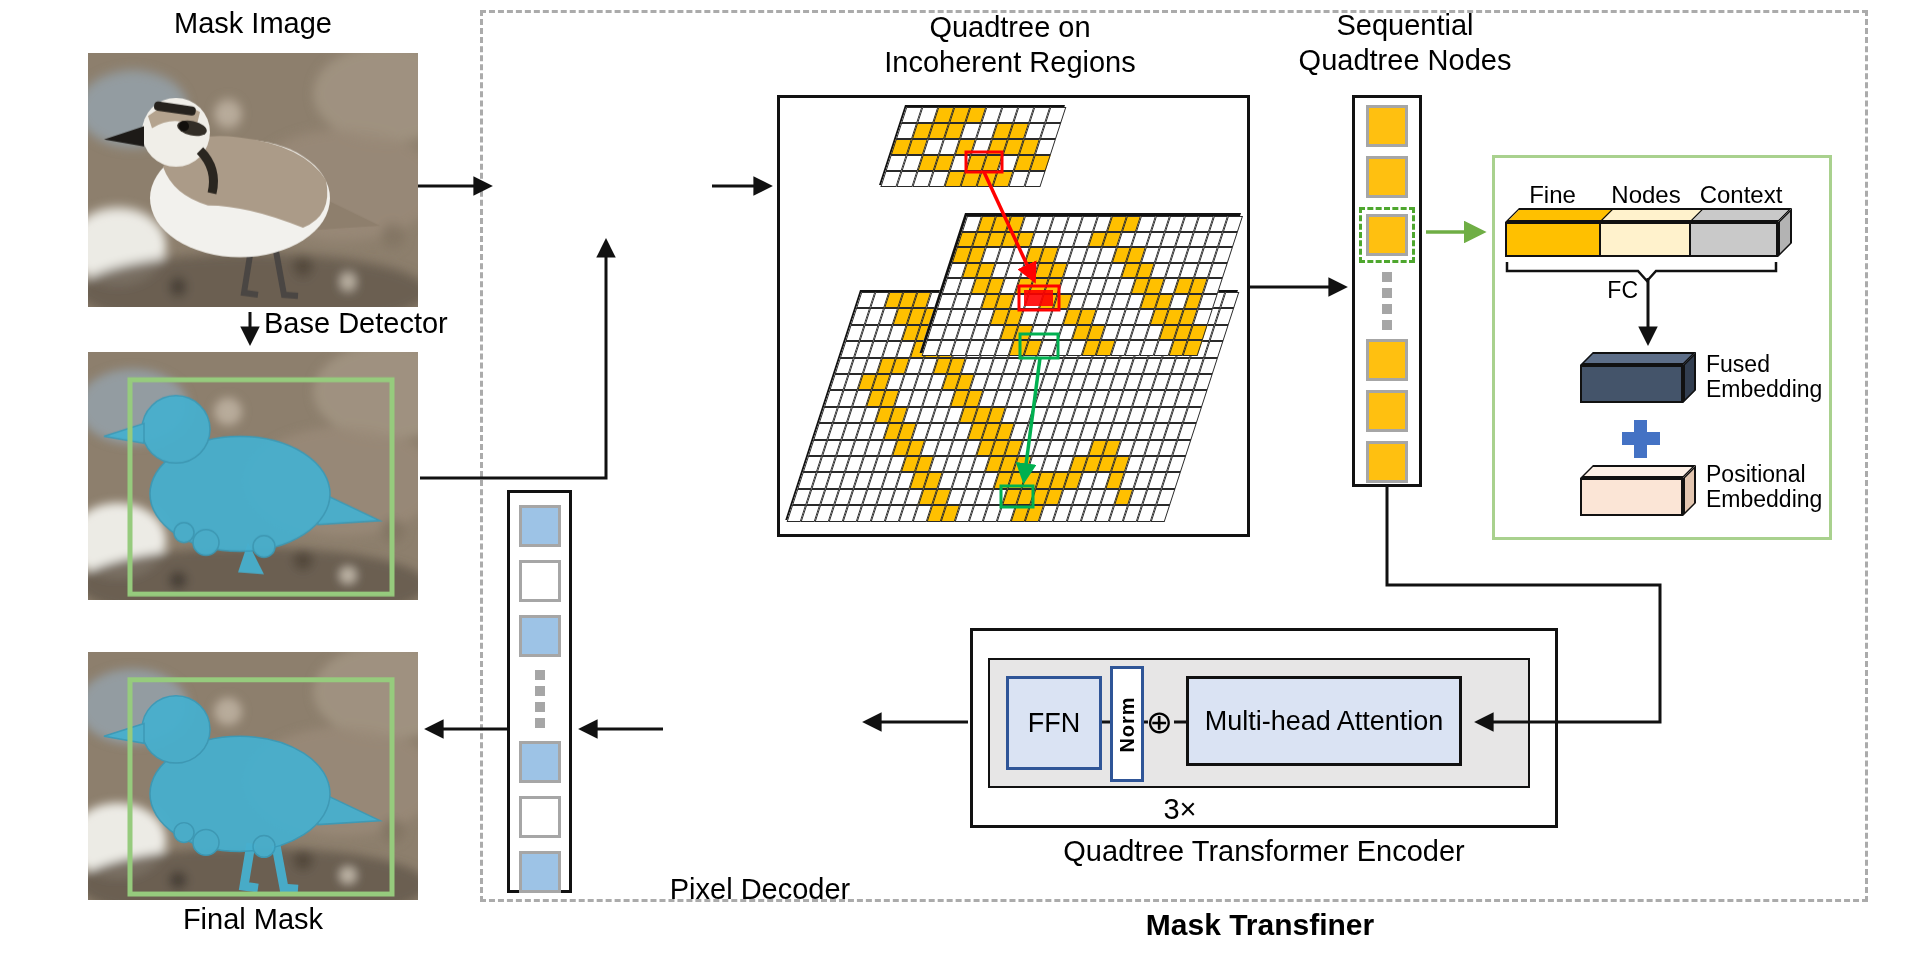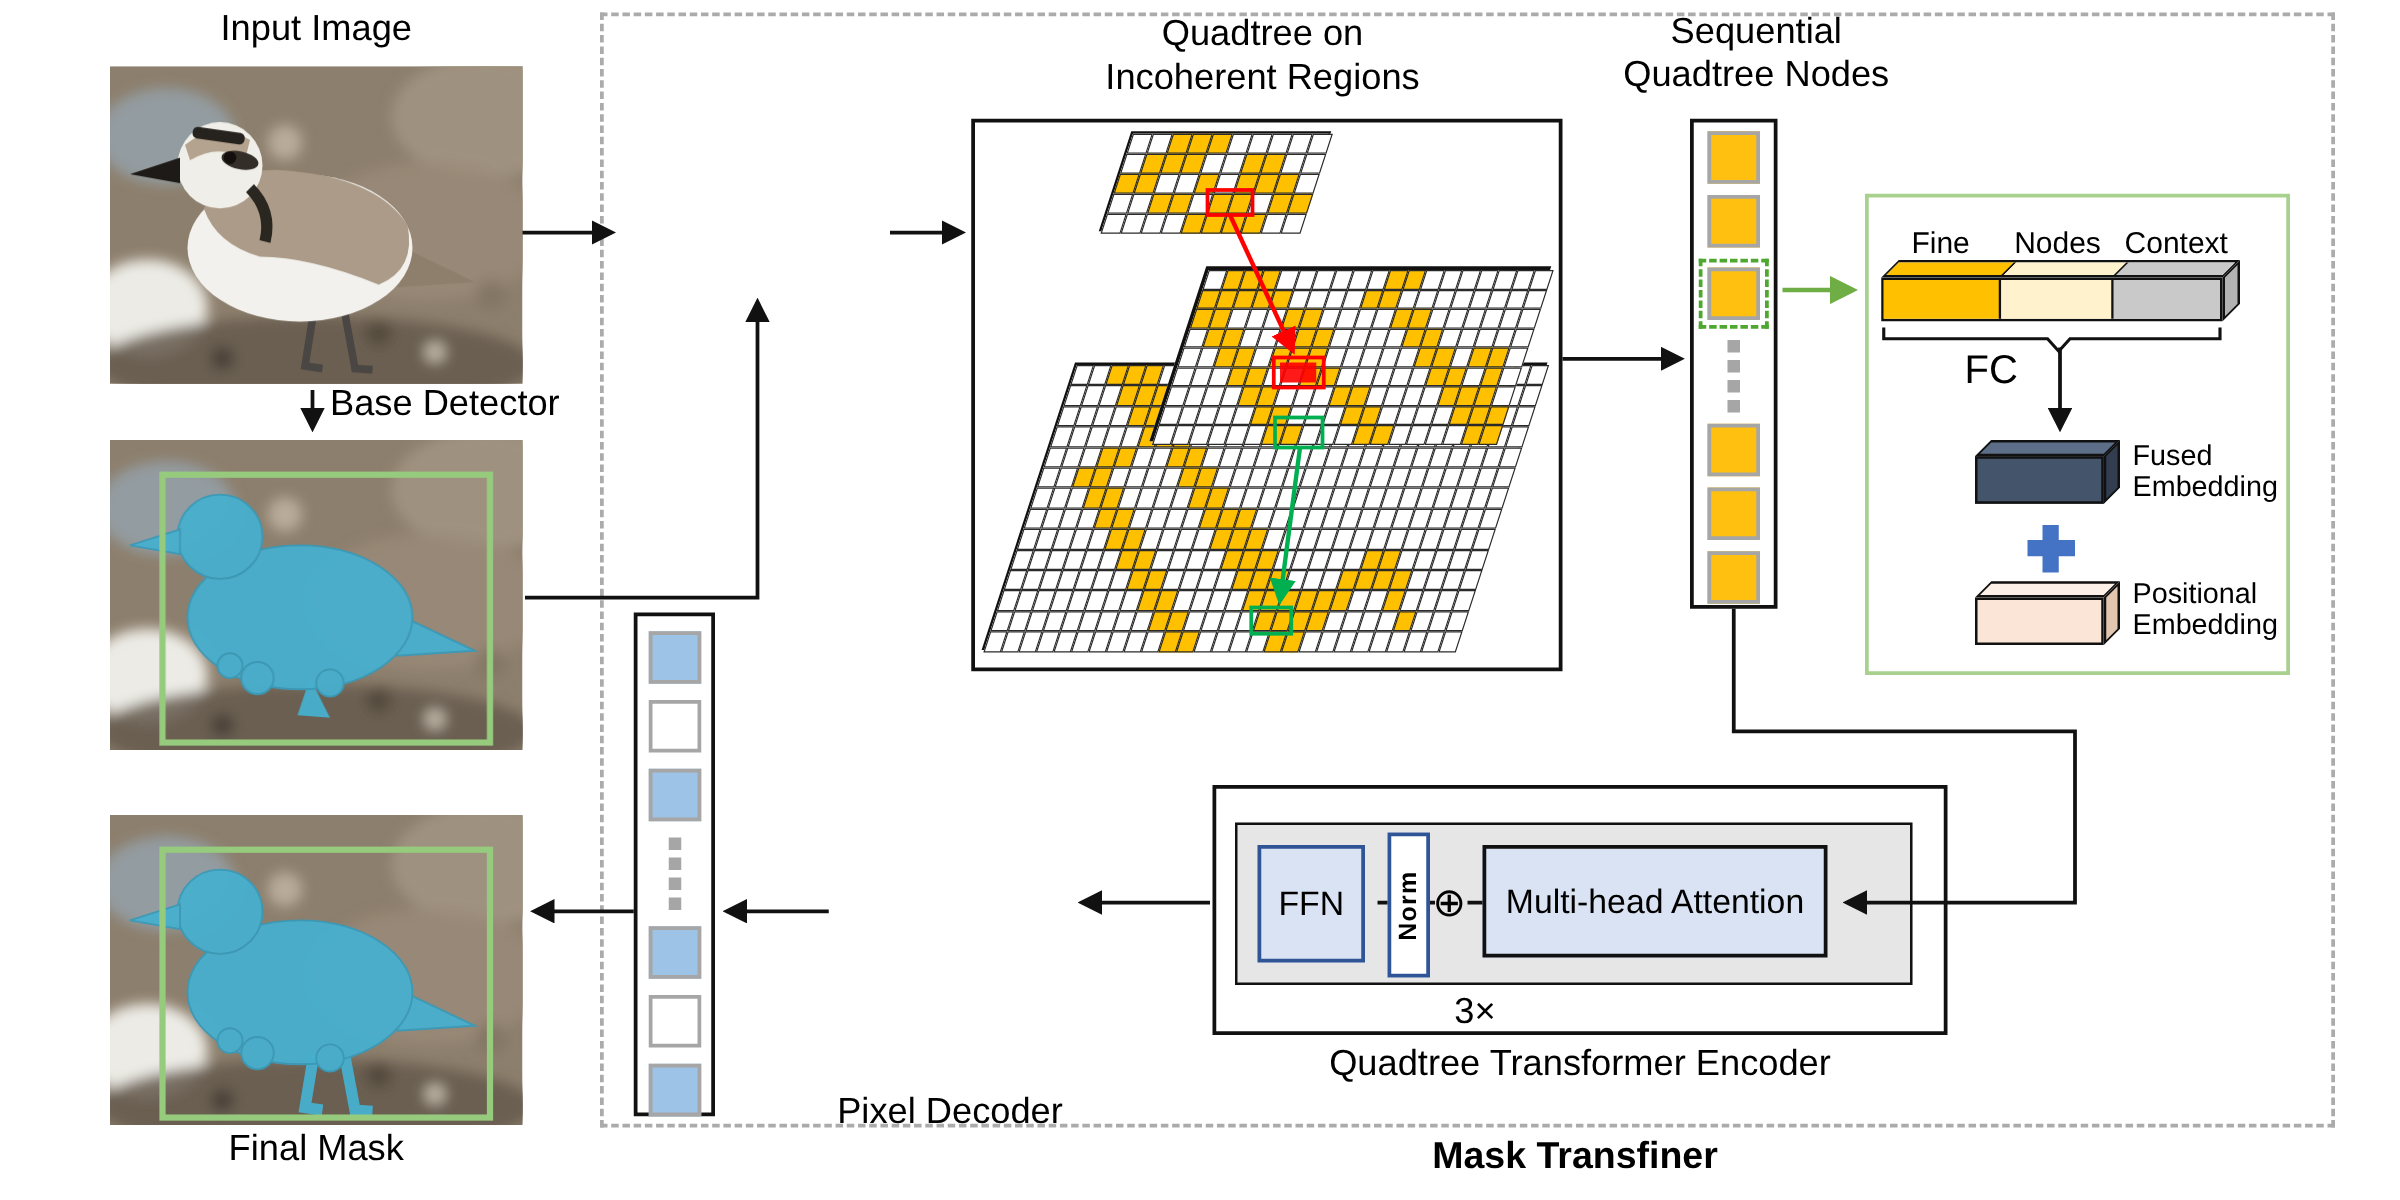--- a/index.html
+++ b/index.html
@@ -45,21 +45,21 @@
   svg.connect{position:absolute;left:0;top:0;z-index:10;pointer-events:none;}
   .birdimg{position:absolute;z-index:2;}
 </style>
 </head>
 <body>
 
 <div id="stage" style="--detector-fill: #AEBACD; --node-yellow: #FFC010; --node-border-gray: #A6A6A6; --selected-green: #4EA72E; --grid-yellow: #FFC000; --pixel-blue: #9DC3E6; --bar-blue: #5B7BB4; --ffn-fill: #DAE3F3; --ffn-border: #2F5597; --inner-gray: #E7E6E6; --fused-navy: #44546A; --fused-top: #5D6E88; --fused-side: #323E50; --positional-peach: #FBE5D6; --positional-top: #FDF0E6; --positional-side: #E3C6B0; --plus-blue: #4472C4; --encoder-green: #A9D18E; --arrow-green: #6FAE45; --marker-red: #FF0000; --target-green: #00B050; --mask-cyan: #47AFCE; --bbox-green: #96CB7D; --fine-yellow: #FFC000; --coarse-cream: #FFF2CC; --context-gray: #C9C9C9; --context-side: #B3B3B3;">
 
   <div class="abs dashed-frame" style="left:480px;top:10px;width:1388px;height:892px;"></div>
 
-  <div class="lbl" style="left:88px;top:8px;width:330px;">Input Image</div>
+  <div class="lbl" style="left:88px;top:8px;width:330px;">Mask Image</div>
   <div id="bird-input" class="birdimg" style="left:88px;top:53px;width:330px;height:254px;"><svg width="100%" height="100%" viewBox="0 0 330 250" preserveAspectRatio="none">
     <defs>
           <filter id="blur-photo" x="-20%" y="-20%" width="140%" height="140%">
             <feGaussianBlur stdDeviation="5"></feGaussianBlur>
           </filter>
         </defs>
 
     <rect width="330" height="250" fill="#8d7f6d"></rect>
     <g filter="url(#blur-photo)">
       <ellipse cx="45" cy="55" rx="55" ry="38" fill="#93a0a6" opacity="0.9"></ellipse>
@@ -799,21 +799,21 @@
       <div class="barseg" style="width: 95px; background: rgb(255, 192, 0);"></div>
       <div class="barseg" style="width: 92px; background: rgb(255, 242, 204);"></div>
       <div class="barseg" style="width: 86px; background: rgb(201, 201, 201);"></div>
     </div>
   <div id="bar-front" class="abs barfront" style="left:1505px;top:222px;width:273px;height:35px;">
       <div class="barseg" style="width: 95px; background: rgb(255, 192, 0);"></div>
       <div class="barseg" style="width: 92px; background: rgb(255, 242, 204);"></div>
       <div class="barseg" style="width: 86px; background: rgb(201, 201, 201);"></div>
     </div>
   <div class="abs barside" style="left:1778px;top:222px;width:14px;height:35px;background:var(--context-side);"></div>
-  <div class="lbl" style="left:1548px;top:278px;width:90px;font-size:32px;text-align:center;z-index:4;">FC</div>
+  <div class="lbl" style="left:1548px;top:278px;width:90px;font-size:23px;text-align:right;z-index:4;">FC</div>
 
   <div class="abs face3d ftop" style="left:1580px;top:352px;width:103px;height:13px;background:var(--fused-top);"></div>
   <div class="abs face3d" style="left:1580px;top:365px;width:103px;height:38px;background:var(--fused-navy);"></div>
   <div class="abs face3d fside" style="left:1683px;top:365px;width:13px;height:38px;background:var(--fused-side);"></div>
   <div class="lbl lbl-left" style="left:1706px;top:352px;width:150px;font-size:23px;z-index:4;">
     <div>Fused</div>
     <div>Embedding</div>
   </div>
 
   <div>
@@ -824,21 +824,21 @@
   <div class="abs face3d ftop" style="left:1580px;top:465px;width:103px;height:13px;background:var(--positional-top);"></div>
   <div class="abs face3d" style="left:1580px;top:478px;width:103px;height:38px;background:var(--positional-peach);"></div>
   <div class="abs face3d fside" style="left:1683px;top:478px;width:13px;height:38px;background:var(--positional-side);"></div>
   <div class="lbl lbl-left" style="left:1706px;top:462px;width:160px;font-size:23px;z-index:4;">
     <div>Positional</div>
     <div>Embedding</div>
   </div>
 
   <div class="abs touter" style="left:970px;top:628px;width:588px;height:200px;"></div>
   <div class="abs tinner" style="left:988px;top:658px;width:542px;height:130px;"></div>
-  <div class="abs ffn" style="left:1006px;top:676px;width:86px;height:94px;">
+  <div class="abs ffn" style="left:1006px;top:676px;width:96px;height:94px;">
       <span>FFN</span>
     </div>
   <div class="abs normbox" style="left:1110px;top:666px;width:34px;height:116px;">
       <span class="normtxt">Norm</span>
     </div>
   <span class="oplus" style="left:1146px;top:706px;">⊕</span>
   <div class="abs mha" style="left:1186px;top:676px;width:276px;height:90px;">
       <span>Multi-head Attention</span>
     </div>
   <div class="lbl" style="left:1130px;top:794px;width:100px;z-index:4;">3×</div>

